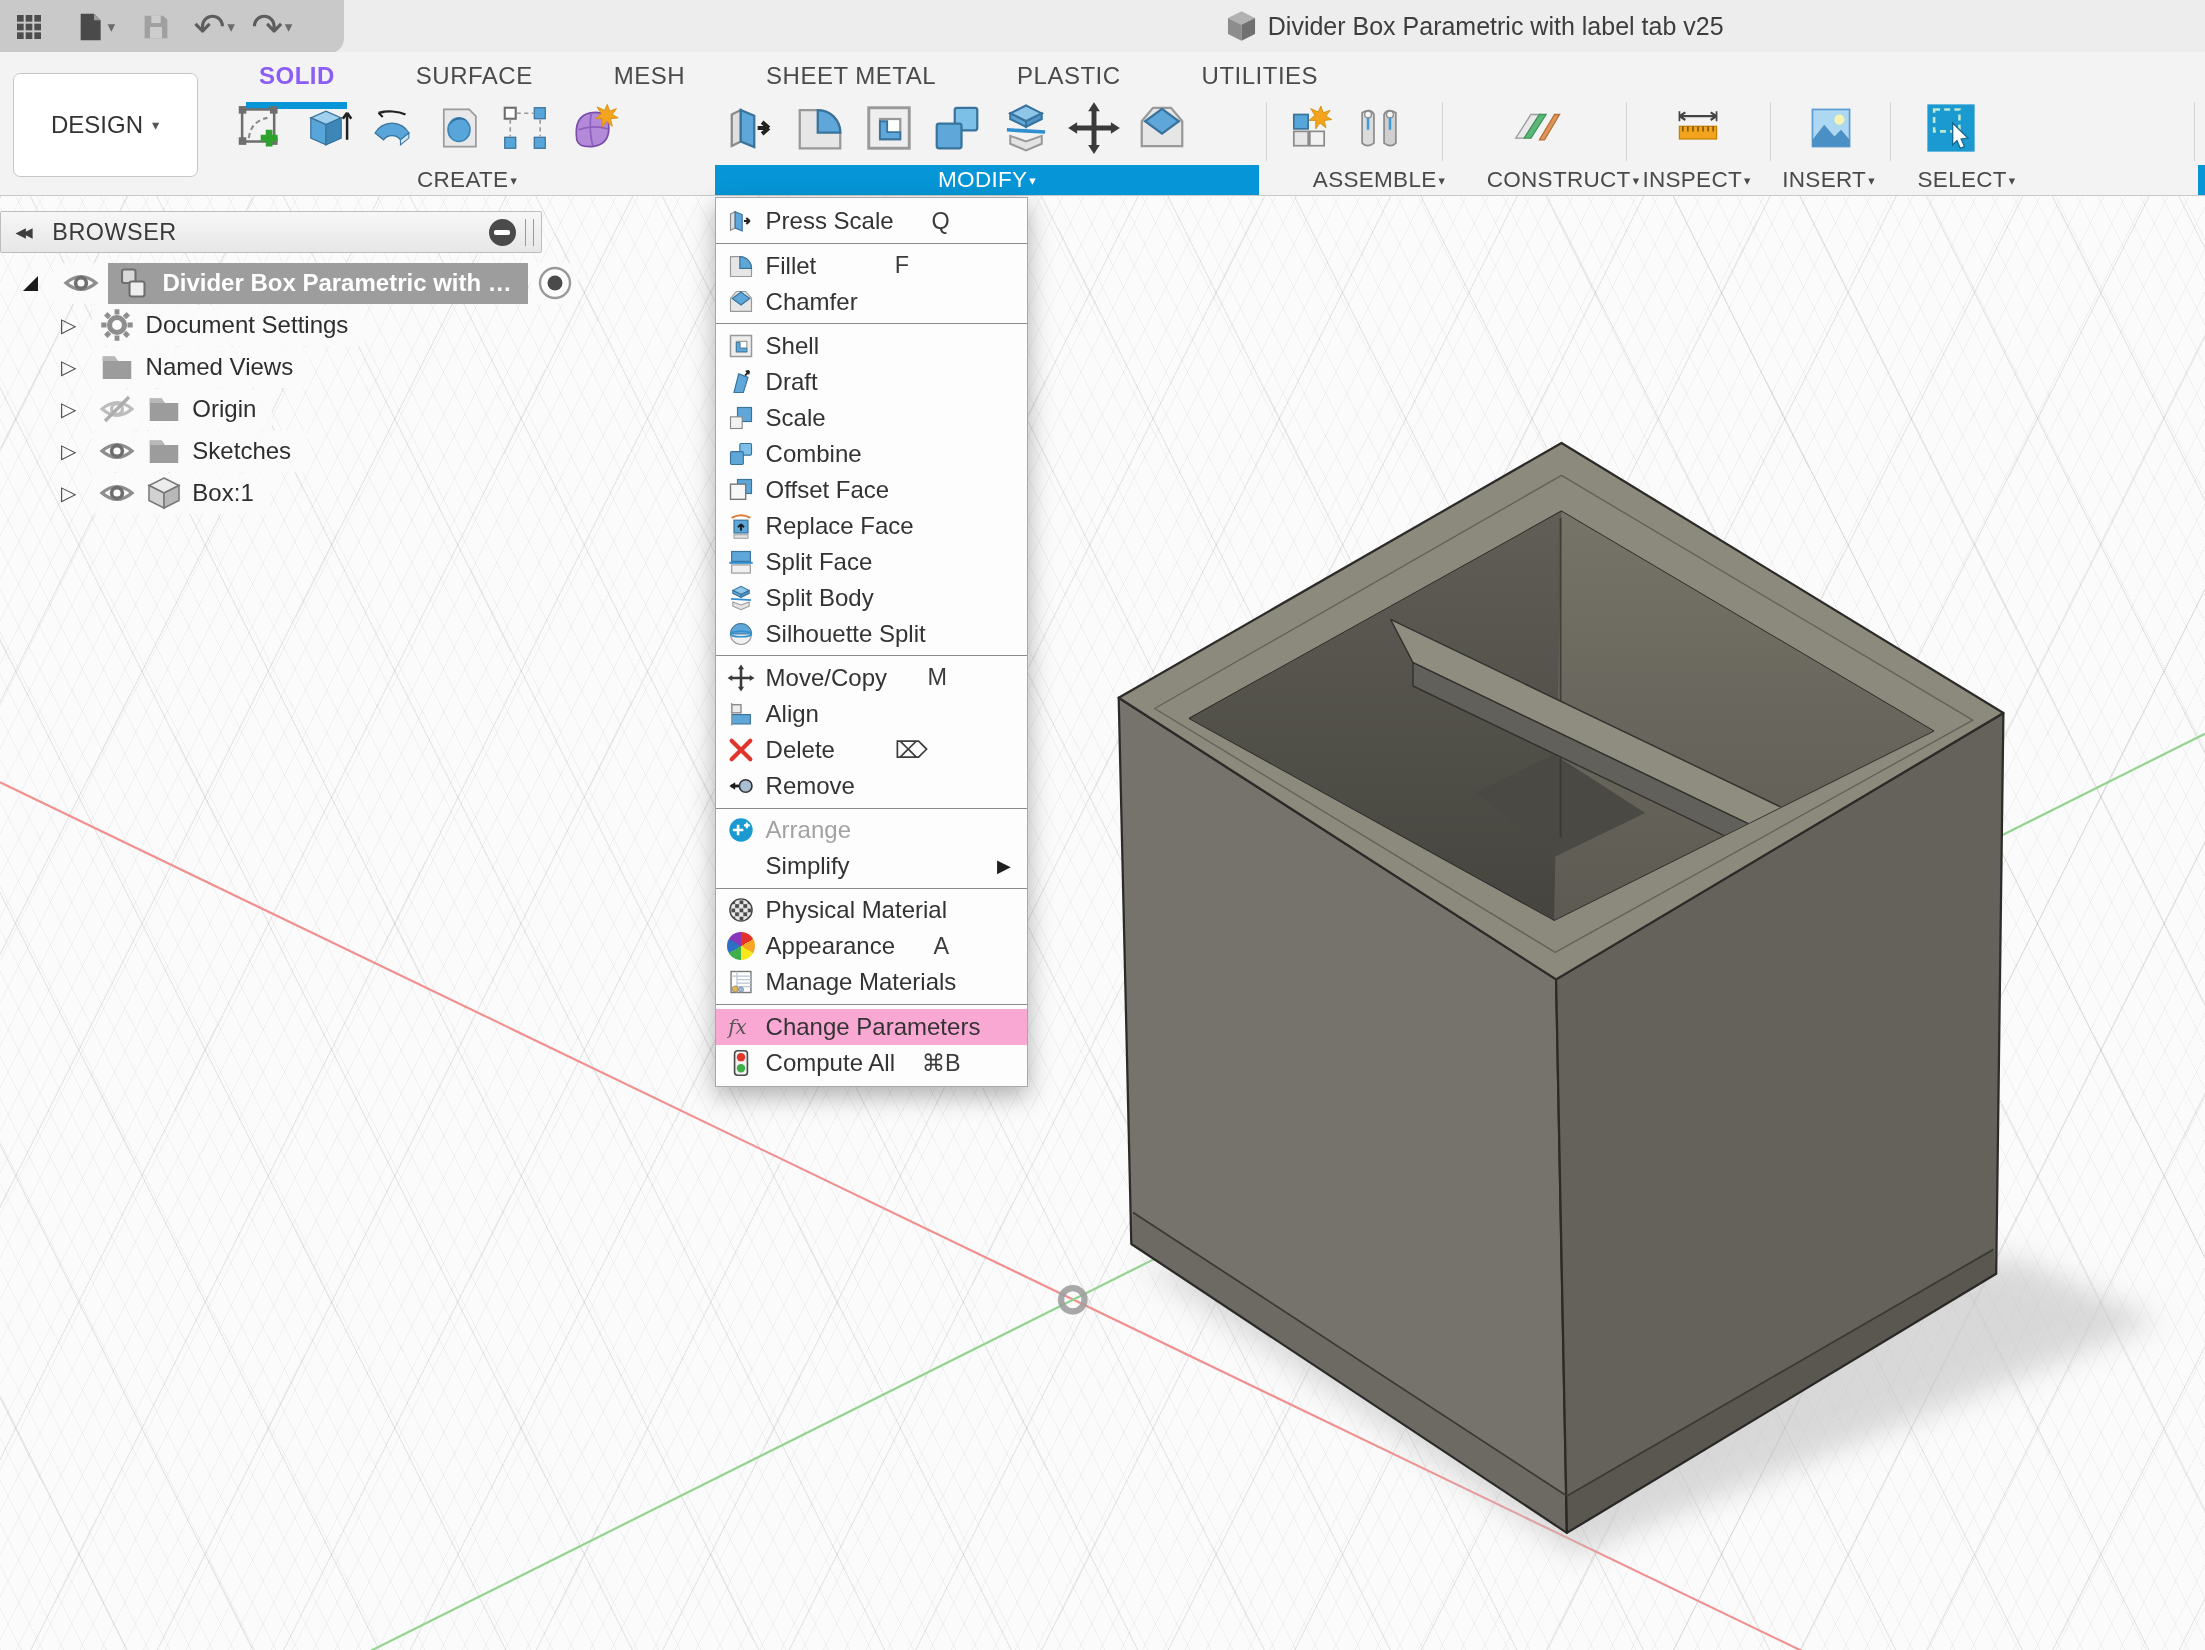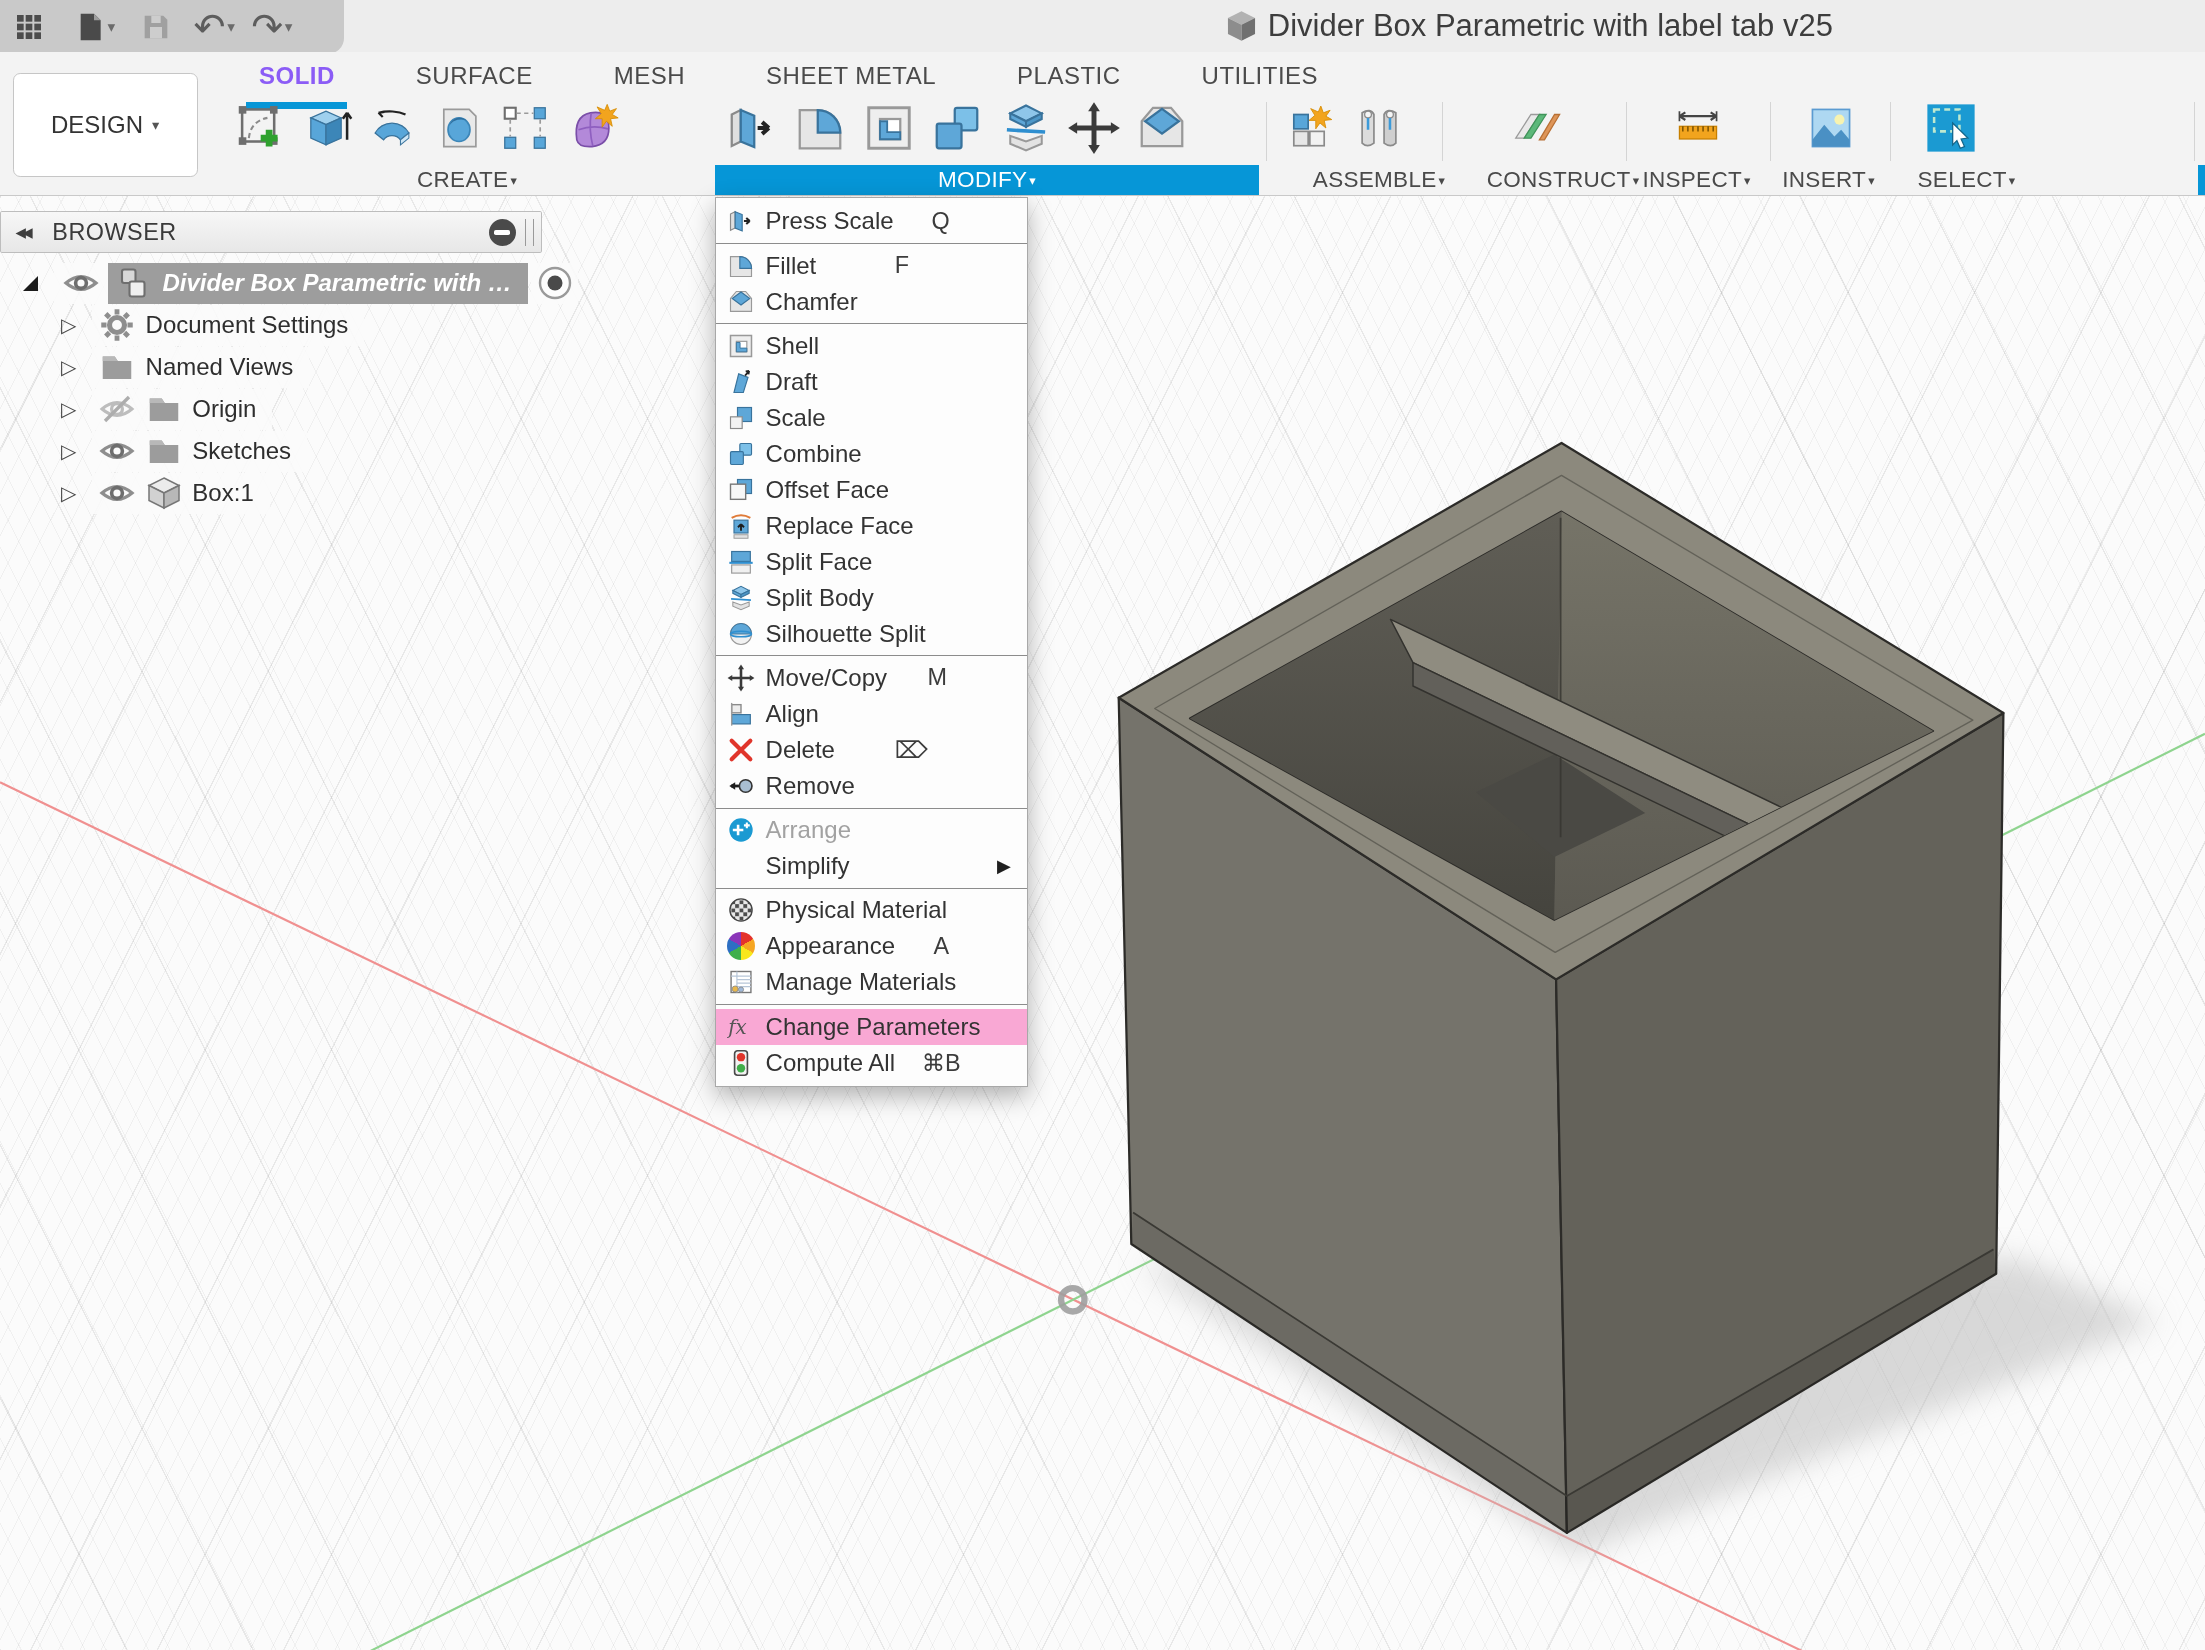--- a/index.html
+++ b/index.html
@@ -22,21 +22,21 @@
   
   .titlebar { position:absolute; left:0; top:0; width:2205px; height:52px; background:#ededed; }
   .qt-chip { position:absolute; left:0; top:0; width:344px; height:54px; background:#c9c9c9;
              border-bottom-right-radius:16px; display:flex; align-items:center; gap:9px; padding-left:12.6px; }
   .qt-btn { display:flex; align-items:center; justify-content:center; height:40px; }
   .qt-btn svg { width:32px; height:32px; }
   .qt-caret { font-size:15.3px; color:#6b6b6b; margin-left:1.8px; }
   .qt-arrow { font-size:38px; color:#5d5d5d; line-height:32px; font-family:"DejaVu Sans", sans-serif; }
   .doc-title { position:absolute; left:1226px; top:0; height:52px; display:flex; align-items:center; gap:10.8px; }
   .doc-title svg { width:31px; height:32px; }
-  .doc-title span { font-size:31px; color:#3d3d3d; }
+  .doc-title span { font-size:25px; color:#3d3d3d; }
 
   
   .ribbon { position:absolute; left:0; top:52px; width:2205px; height:144px; background:#f3f3f3;
             border-bottom:1.8px solid #c9c9c9; }
   .design-box { position:absolute; left:12.6px; top:21px; width:185px; height:104px; background:#fff;
                 border:1.8px solid #c6c6c6; border-radius:7.2px; display:flex; align-items:center; justify-content:center;
                 font-size:24px; color:#333; gap:9px; }
   .design-box .caret { font-size:14.4px; color:#555; }
   .tabs { position:absolute; left:259px; top:1.8px; display:flex; gap:81px; height:47px; align-items:center; }
   .tab { font-size:24px; color:#4a4a4a; letter-spacing:0.5px; position:relative; padding-bottom:1.8px; }
@@ -61,21 +61,21 @@
   .hdr-right { margin-left:auto; display:flex; align-items:center; gap:9px; margin-right:7.2px; }
   .minus-circle { width:27px; height:27px; border-radius:50%; background:#4a4a4a; position:relative; }
   .minus-circle::after { content:""; position:absolute; left:5.4px; right:5.4px; top:11.7px; height:4.5px; background:#fff; border-radius:1.8px; }
   .drag-handle { width:9px; height:27px; border-left:1.8px solid #9a9a9a; border-right:1.8px solid #9a9a9a; }
   .tree { margin-top:9px; }
   .tree-row { height:42px; display:flex; align-items:center; }
   .disc-exp { width:0; height:0; border-bottom:15.3px solid #1b1b1b; border-left:15.3px solid transparent; margin-left:23.4px; }
   .disc-col { font-size:20px; color:#4a4a4a; margin-left:61px; width:23.4px; }
   .row-chip { display:flex; align-items:center; background:rgba(250,250,250,.88); height:41px; padding:0 16px 0 7.2px; gap:10.8px; }
   .row-chip.selected { background:#9d9d9d; }
-  .row-chip.selected .tree-label { color:#fff; font-weight:bold;font-style:italic; }
+  .row-chip.selected .tree-label { color:#fff; font-weight:bold; }
   .tree-label { font-size:24px; color:#2e2e2e; white-space:nowrap; }
   .t-ic { width:36px; height:36px; flex:0 0 auto; }
   .radio-chip { display:flex; align-items:center; background:rgba(250,250,250,.88); height:41px; padding:0 5.4px; margin-left:3.6px; }
 
   
   .menu { position:absolute; left:715px; top:197px; width:313px; background:#fdfdfd;
           border:0.9px solid #a8a8a8; box-shadow:0 9px 23.4px rgba(0,0,0,.30); padding:5.4px 0; }
   .menu-item { height:36px; display:flex; align-items:center; padding:0 9px 0 10.8px; position:relative; }
   .menu-item.highlighted { background:#f9a8d4; }
   .menu-item.disabled .mi-label { color:#a2a2a2; }

